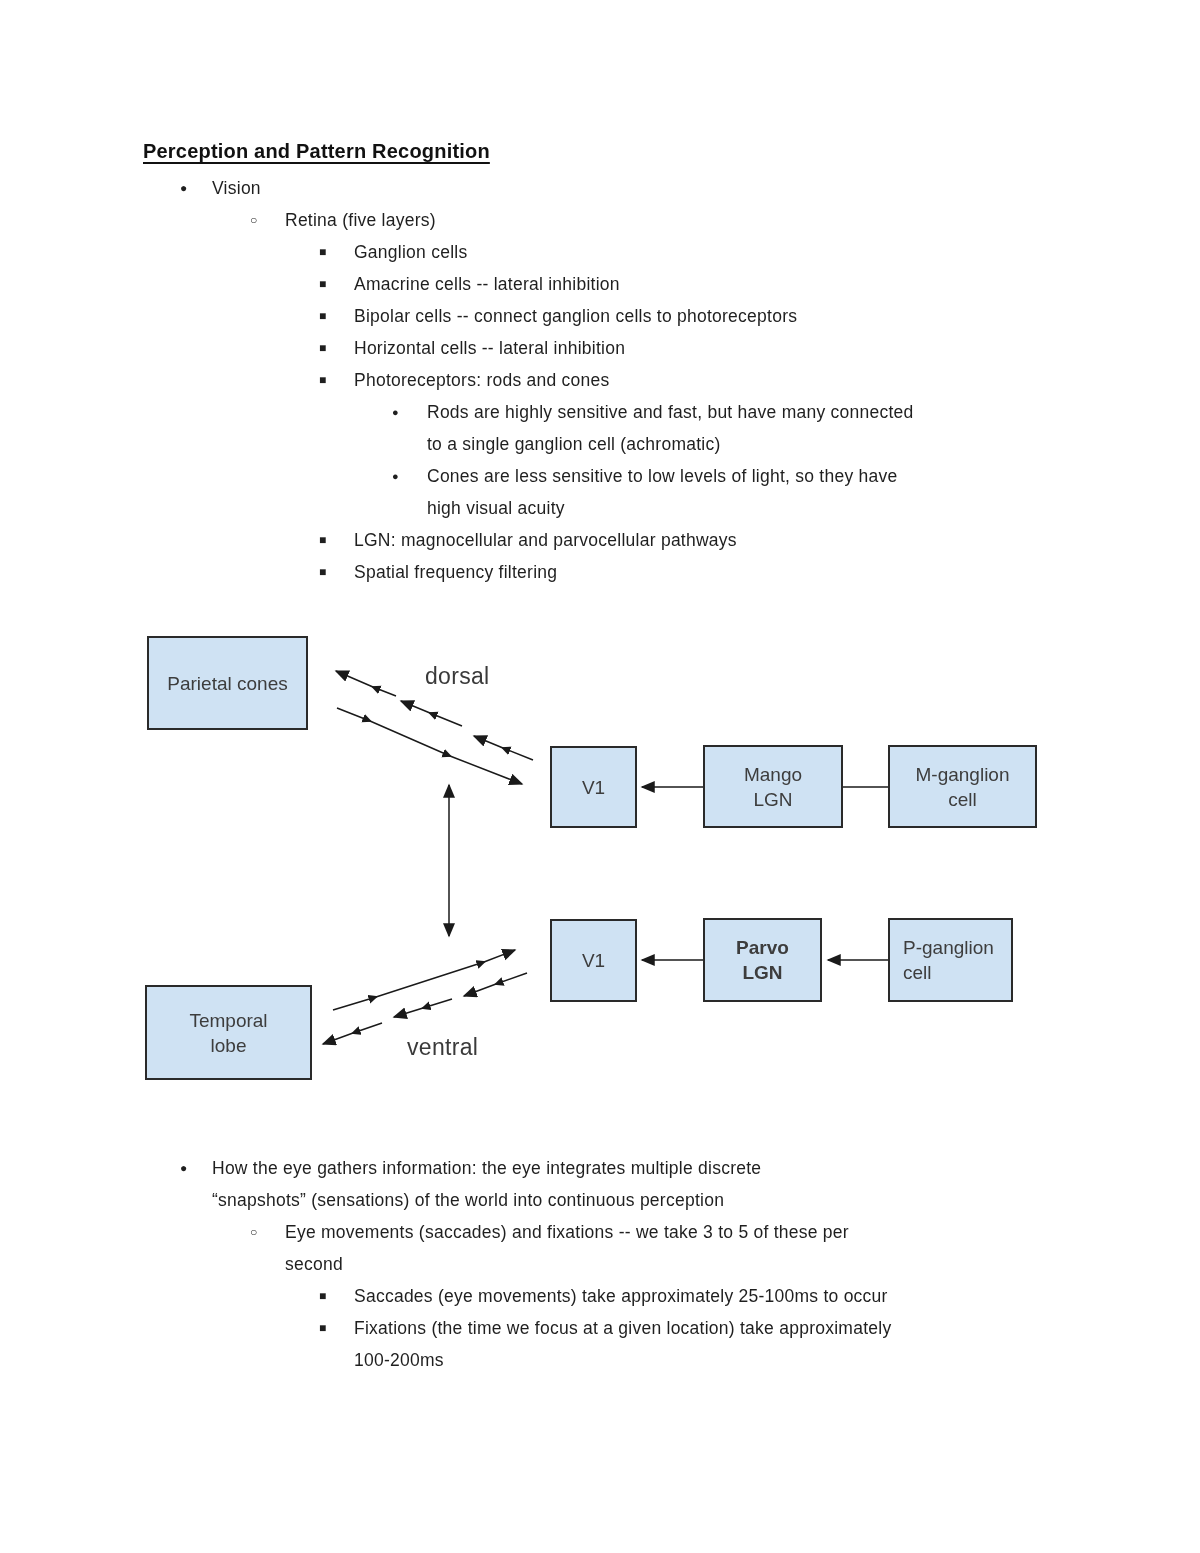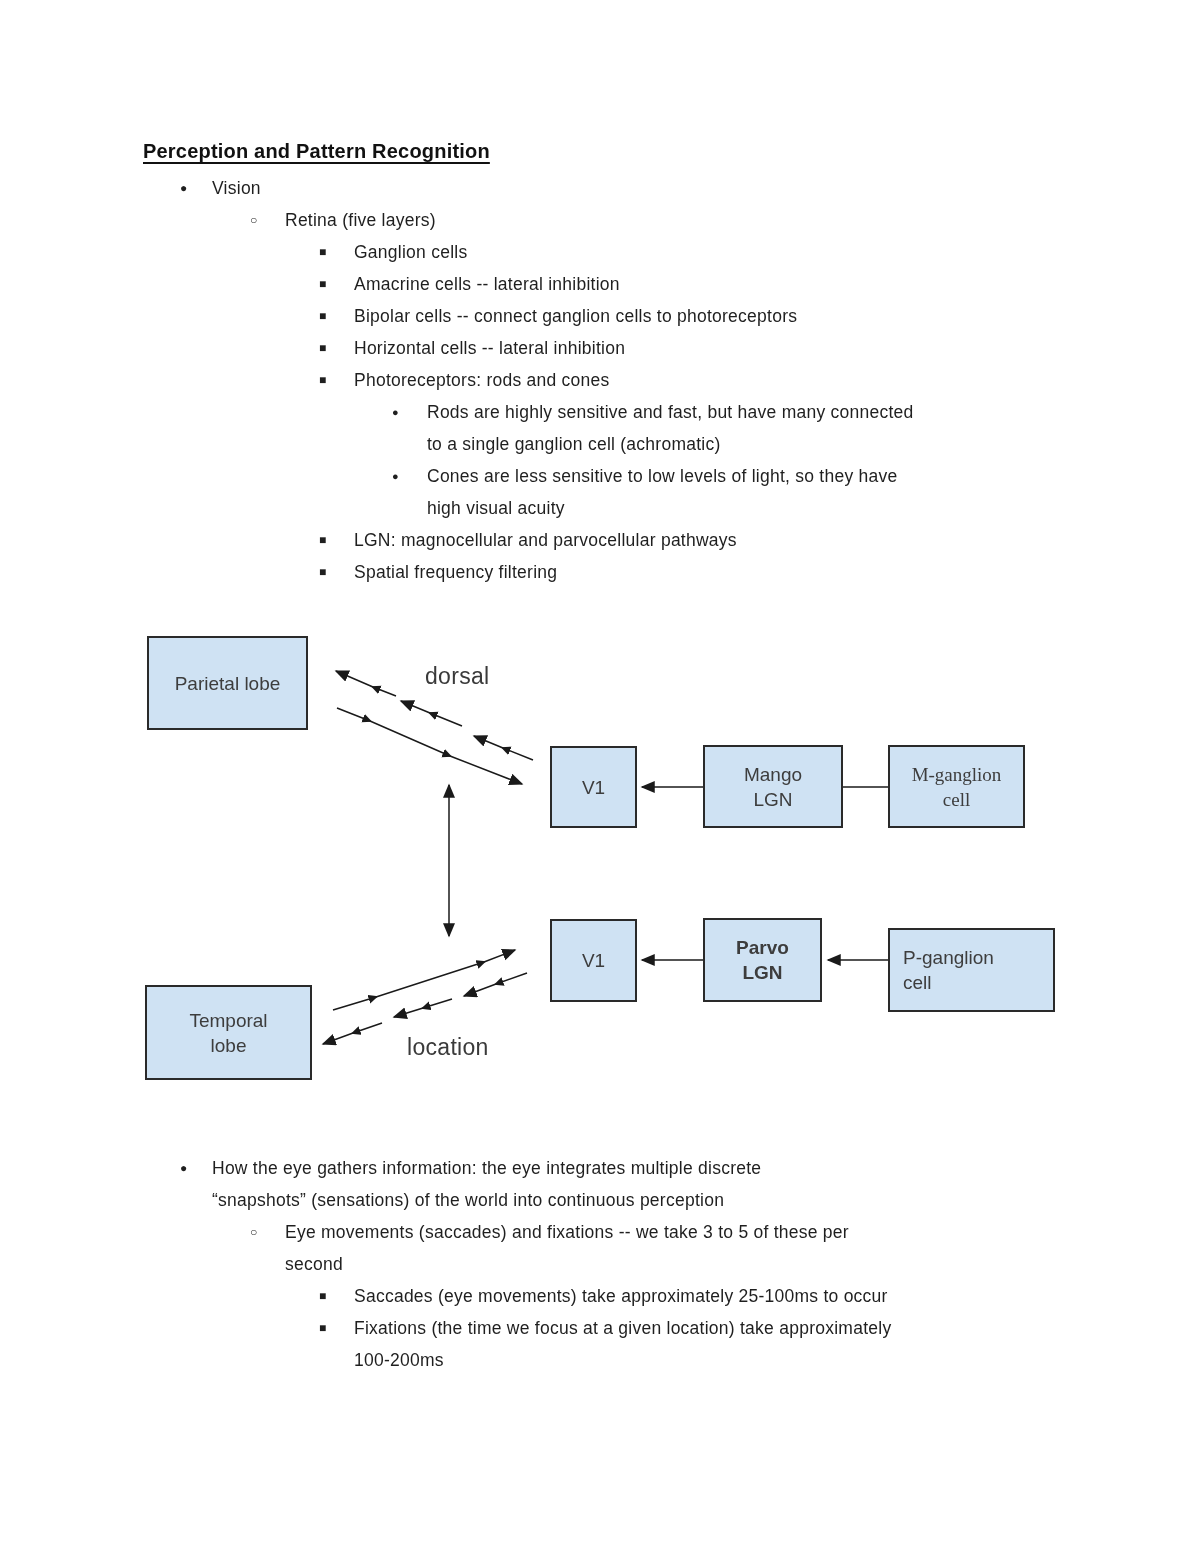--- a/index.html
+++ b/index.html
@@ -151,36 +151,36 @@
       <line class="arrow" x1="703" y1="960" x2="642" y2="960" marker-end="url(#ah)"></line>
       <line class="arrow" x1="888" y1="960" x2="828" y2="960" marker-end="url(#ah)"></line>
 
       <polyline class="arrow" points="333,1010 376,997 484,962 515,950" marker-mid="url(#ahm)" marker-end="url(#ah)"></polyline>
 
       <polyline class="arrow" points="527,973 496,984 464,996" marker-mid="url(#ahm)" marker-end="url(#ah)"></polyline>
       <polyline class="arrow" points="452,999 423,1008 394,1017" marker-mid="url(#ahm)" marker-end="url(#ah)"></polyline>
       <polyline class="arrow" points="382,1023 353,1033 323,1044" marker-mid="url(#ahm)" marker-end="url(#ah)"></polyline>
     </svg>
 
-    <div class="dbox" style="left:147px;top:636px;width:161px;height:94px;">Parietal lobe</div>
+    <div class="dbox" style="left:147px;top:636px;width:161px;height:94px;">Parietal cones</div>
     <div class="dbox" style="left:550px;top:746px;width:87px;height:82px;">V1</div>
     <div class="dbox" style="left:703px;top:745px;width:140px;height:83px;">Mango
 LGN</div>
-    <div class="dbox" style="left:888px;top:745px;width:137px;height:83px;font-family:Liberation Serif, serif;">M-ganglion
+    <div class="dbox" style="left:888px;top:745px;width:149px;height:83px;">M-ganglion
 cell</div>
     <div class="dbox" style="left:550px;top:919px;width:87px;height:83px;">V1</div>
     <div class="dbox" style="left:703px;top:918px;width:119px;height:84px;font-weight:bold;">Parvo
 LGN</div>
-    <div class="dbox left" style="left:888px;top:918px;width:167px;height:84px;margin-top:10px;">P-ganglion
+    <div class="dbox left" style="left:888px;top:918px;width:125px;height:84px;">P-ganglion
 cell</div>
     <div class="dbox" style="left:145px;top:985px;width:167px;height:95px;">Temporal
 lobe</div>
 
     <div class="dlabel" style="left:425px;top:663px;">dorsal</div>
-    <div class="dlabel" style="left:407px;top:1034px;">location</div>
+    <div class="dlabel" style="left:407px;top:1034px;">ventral</div>
   </div>
 
   <div class="outline outline2">
     <div class="li lvl1">
       <span class="bullet">●</span>
       <span class="txt">How the eye gathers information: the eye integrates multiple discrete
 “snapshots” (sensations) of the world into continuous perception</span>
     </div>
     <div class="li lvl2">
       <span class="bullet">○</span>

